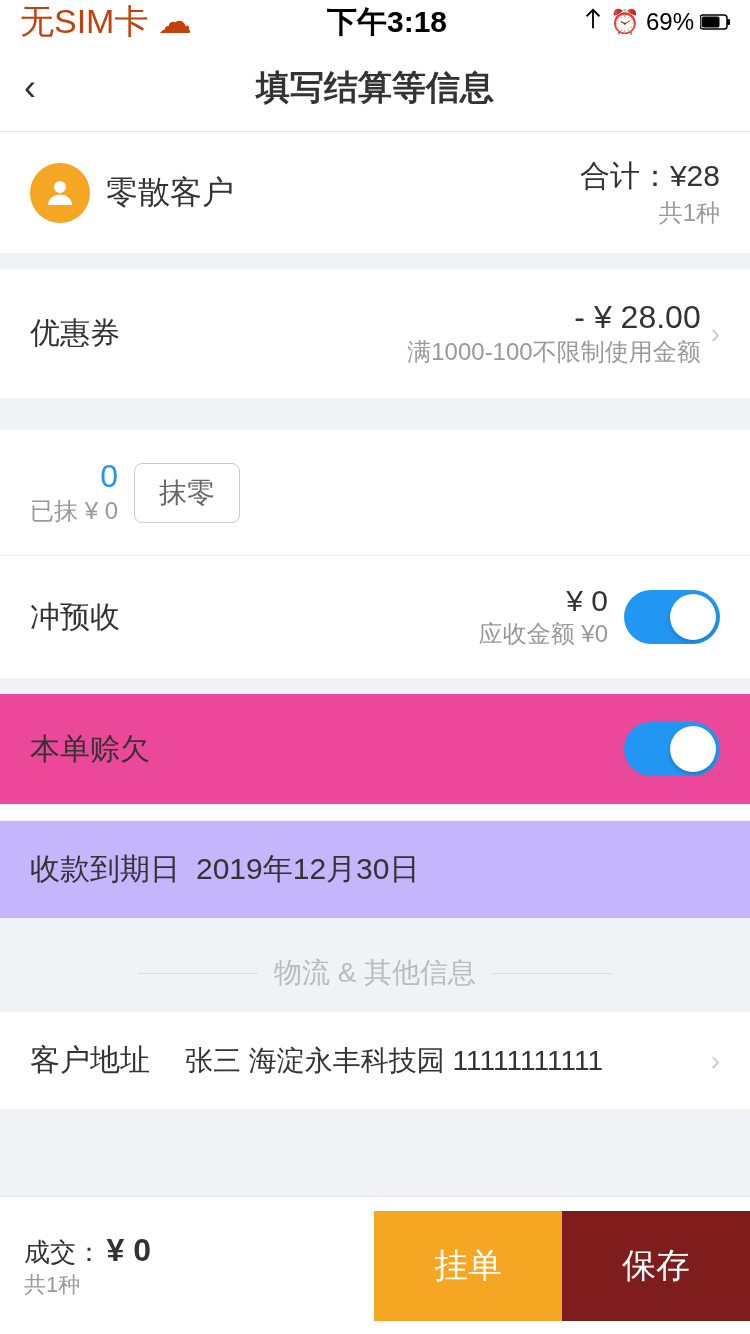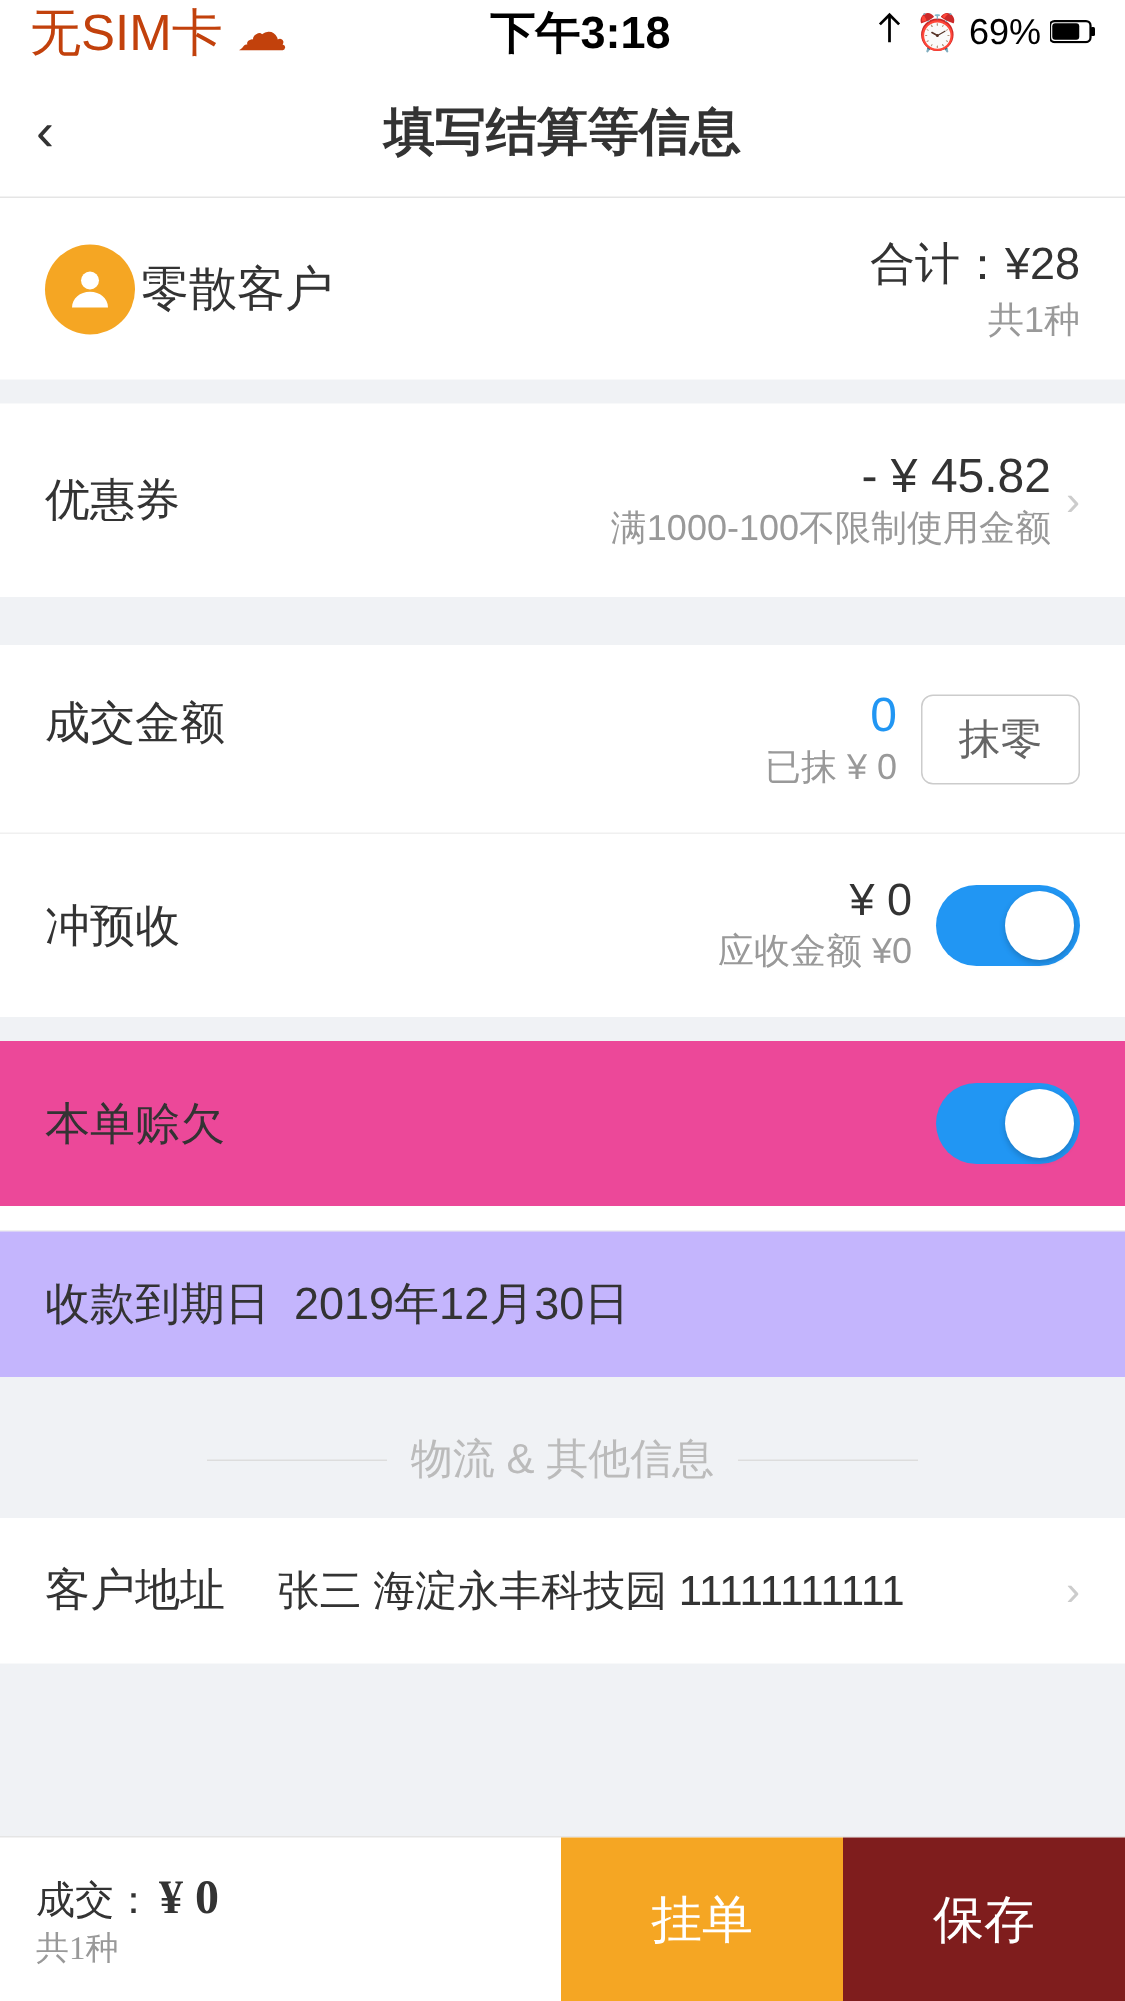--- a/index.html
+++ b/index.html
@@ -79,21 +79,21 @@
       background: #fff;
       padding: 24px 30px;
       display: flex;
       align-items: center;
       justify-content: space-between;
       margin-bottom: 16px;
     }
     .customer-left {
       display: flex;
       align-items: center;
-      gap: 4px;
+      gap: 16px;
     }
     .customer-avatar {
       width: 60px;
       height: 60px;
       border-radius: 50%;
       background: #f5a623;
       display: flex;
       align-items: center;
       justify-content: center;
     }
@@ -325,26 +325,25 @@
       color: #333;
       flex: 1;
     }
 
     
     .bottom-bar {
       position: fixed;
       bottom: 0;
       left: 0;
       width: 750px;
-      height: 110px;
+      height: 138px;
       background: #fff;
       display: flex;
       align-items: center;
       border-top: 1px solid #e5e5e5;
-      font-family: Liberation Serif, serif;
     }
     .bottom-info {
       flex: 1;
       padding: 0 24px;
     }
     .bottom-deal {
       font-size: 26px;
       color: #333;
     }
     .bottom-deal-amount {
@@ -438,32 +437,31 @@
     <div class="customer-right">
       <div class="customer-total">合计：¥28</div>
       <div class="customer-count">共1种</div>
     </div>
   </div>
 
   <div class="coupon-row">
     <span class="coupon-label">优惠券</span>
     <div class="coupon-right">
       <div class="coupon-right-info">
-        <div class="coupon-discount">- ¥ 45.82</div>
+        <div class="coupon-discount">- ¥ 28.00</div>
         <div class="coupon-desc">满1000-100不限制使用金额</div>
       </div>
       <span class="chevron-right">›</span>
     </div>
   </div>
 
   <div class="section-separator"></div>
 
   <div class="transaction-section">
     <div class="transaction-row">
-      <span class="tx-label">成交金额</span>
       <div class="tx-right">
         <div class="tx-value-block">
           <div class="tx-value">0</div>
           <div class="tx-sub">已抹  ¥ 0</div>
         </div>
         <button class="round-btn">抹零</button>
       </div>
     </div>
 
     <div class="precollect-row">

